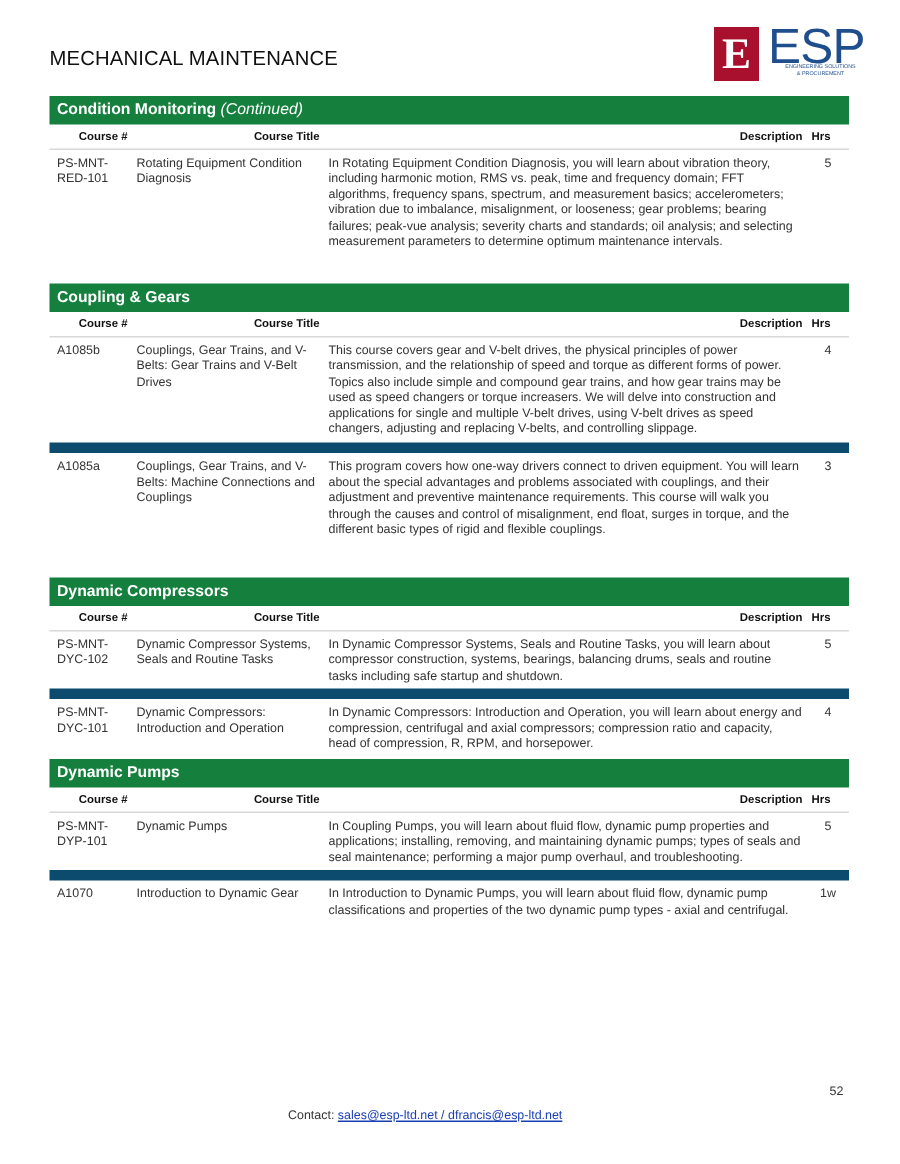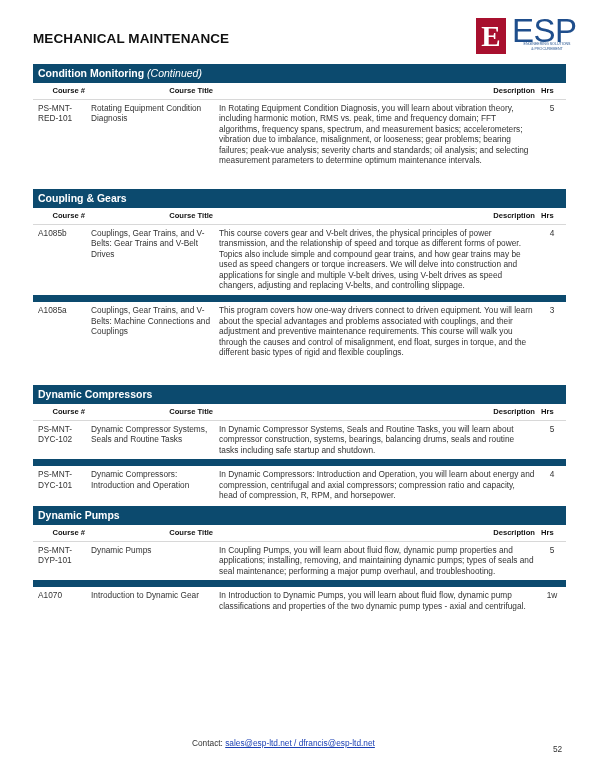--- a/index.html
+++ b/index.html
@@ -1,21 +1,21 @@
 <!DOCTYPE html>
 <html><head>
   <meta charset="utf-8">
   <style>
     * { box-sizing: border-box; margin: 0; padding: 0; }
     html, body { width: 600px; height: 776px; background: #ffffff; overflow: hidden; }
     body { position: relative; font-family: "Liberation Sans", sans-serif; color: #222; }
 
     .page-title {
       position: absolute; left: 33px; top: 31px;
-      font-size: 13.5px; font-weight: bold; color: #111; letter-spacing: 0.1px;
+      font-size: 13.5px; font-weight: normal; color: #111; letter-spacing: 0.1px;
     }
 
     .logo { position: absolute; left: 476px; top: 17px; width: 110px; height: 40px; }
     .logo-box {
       position: absolute; left: 0; top: 1px; width: 30px; height: 36px;
       background: #a8102e; color: #fff;
       font-family: "Liberation Serif", serif; font-weight: bold; font-size: 29px;
       display: flex; align-items: center; justify-content: center; line-height: 1;
     }
     .logo-text {
@@ -24,21 +24,21 @@
       letter-spacing: -0.5px; line-height: 1;
     }
     .logo-sub {
       position: absolute; left: 40px; top: 25px; width: 62px;
       font-size: 3.6px; color: #1f4e8c; text-align: center; line-height: 5px;
       text-transform: uppercase;
     }
 
     .section { position: absolute; left: 33px; width: 533px; }
     .section-header {
-      background: #0c4a6e; height: 19px; padding-left: 5px;
+      background: #15803d; height: 19px; padding-left: 5px;
       color: #fff; font-weight: bold; font-size: 10.5px; line-height: 19px;
     }
     .section-header .cont { font-style: italic; font-weight: normal; }
 
     table { width: 533px; border-collapse: collapse; font-size: 8.3px; line-height: 10.6px; }
     th {
       text-align: right; font-weight: bold; font-size: 7.6px; color: #111;
       height: 16px; padding: 2px 3px 0 3px; border-bottom: 1.5px solid #d8d8d8;
       vertical-align: middle;
     }
@@ -48,21 +48,21 @@
     .c1 { width: 55px; padding-left: 5px; }
     .c2 { width: 128px; }
     .c3 { width: 322px; margin-left: 20px; }
     .c4 { width: 28px; text-align: center; }
     th.c4 { text-align: left; padding-right: 6px; }
 
     .footer {
       position: absolute; left: 192px; top: 738px; font-size: 8.3px; color: #333;
     }
     .footer a { color: #1a3fb3; text-decoration: underline; }
-    .page-num { position: absolute; left: 553px; top: 744px; font-size: 8.3px; color: #333; }
+    .page-num { position: absolute; left: 553px; top: 722px; font-size: 8.3px; color: #333; }
   </style>
 </head>
 <body>
 
 <div class="page-title">MECHANICAL MAINTENANCE</div>
 
 <div class="logo">
   <div class="logo-box">E</div>
   <div class="logo-text">ESP</div>
   <div class="logo-sub">

